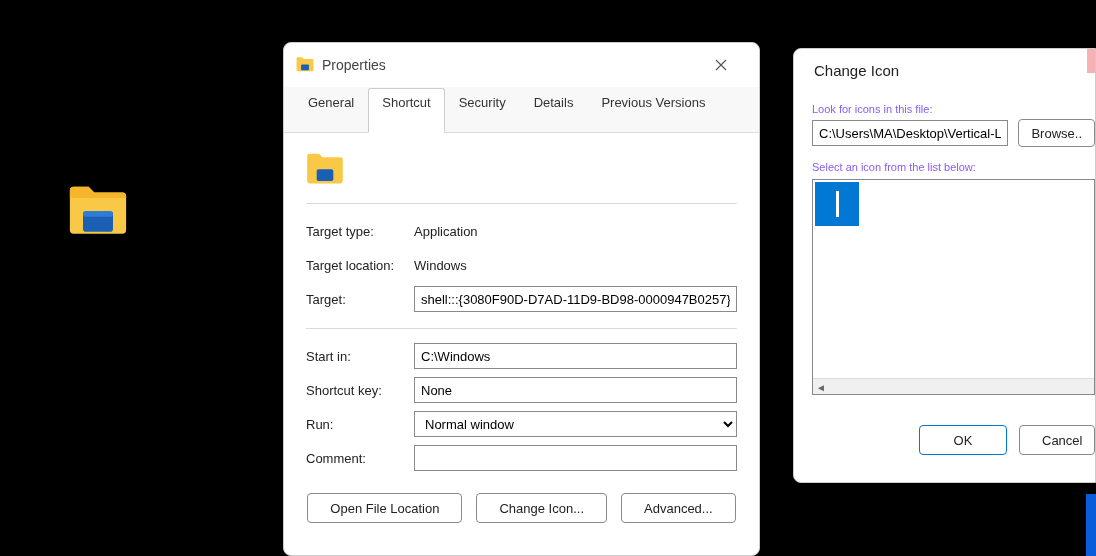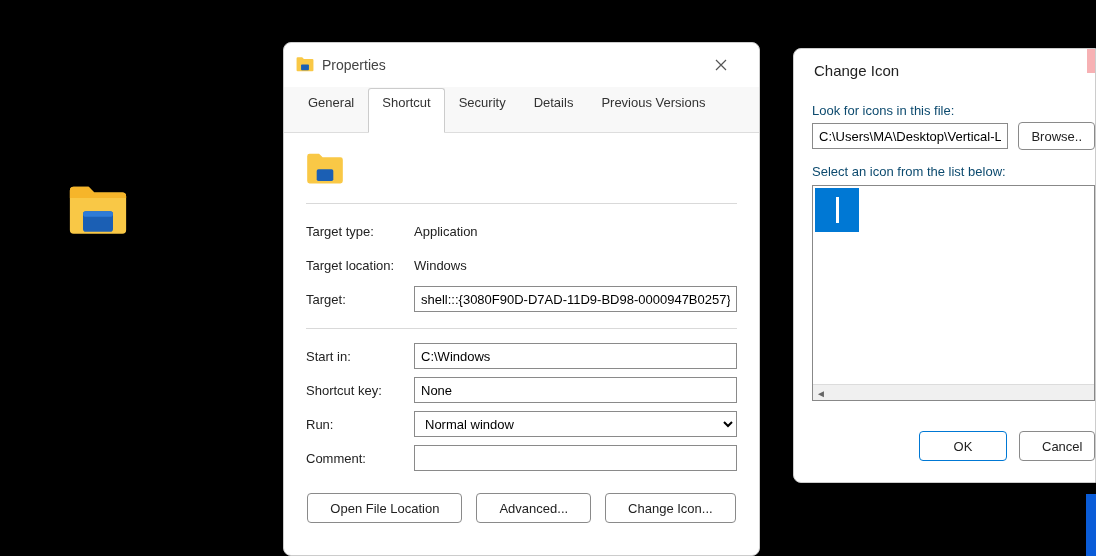--- a/index.html
+++ b/index.html
@@ -116,21 +116,21 @@
     font-family:inherit; font-size:13px; color:#222;
     cursor:pointer;
   }
   .win-btn.primary { border:1px solid #0078d4; }
 
   
   #icon-window { left:793px; top:48px; width:303px; height:435px; border-radius:8px 0 0 8px; }
   #icon-window .titlebar { height:42px; padding-left:20px;align-items:center; }
   #icon-window .titlebar .title { margin-left:0; font-size:15px; color:#222; }
   #icon-window .body { padding:6px 0 12px 18px; }
-  .lbl { font-size:13px; color:#0c4a6e; margin:6px 0 4px; }
+  .lbl { font-size:11px; color:#8b5cf6; margin:6px 0 4px; }
   .path-row { display:flex; gap:10px; align-items:center; }
   .path-row input {
     flex:1; height:26px;
     border:1px solid #8a8a8a;
     padding:2px 6px;
     font-family:inherit; font-size:13px;
   }
   .icon-list {
     margin-top:6px;
     border:1px solid #888;
@@ -256,22 +256,22 @@
         <option>Normal window</option>
       </select>
     </div>
     <div class="field-row">
       <span class="label">Comment:</span>
       <input type="text" value="" style="">
     </div>
 
     <div class="btn-row">
       <button class="win-btn">Open File Location</button>
+      <button class="win-btn">Change Icon...</button>
       <button class="win-btn">Advanced...</button>
-      <button class="win-btn">Change Icon...</button>
     </div>
   </div>
 </div>
 
 <div id="icon-window" class="window">
   <div class="pinkbar"></div>
   <div class="titlebar">
     <span class="title">Change Icon</span>
   </div>
   <div class="body">

